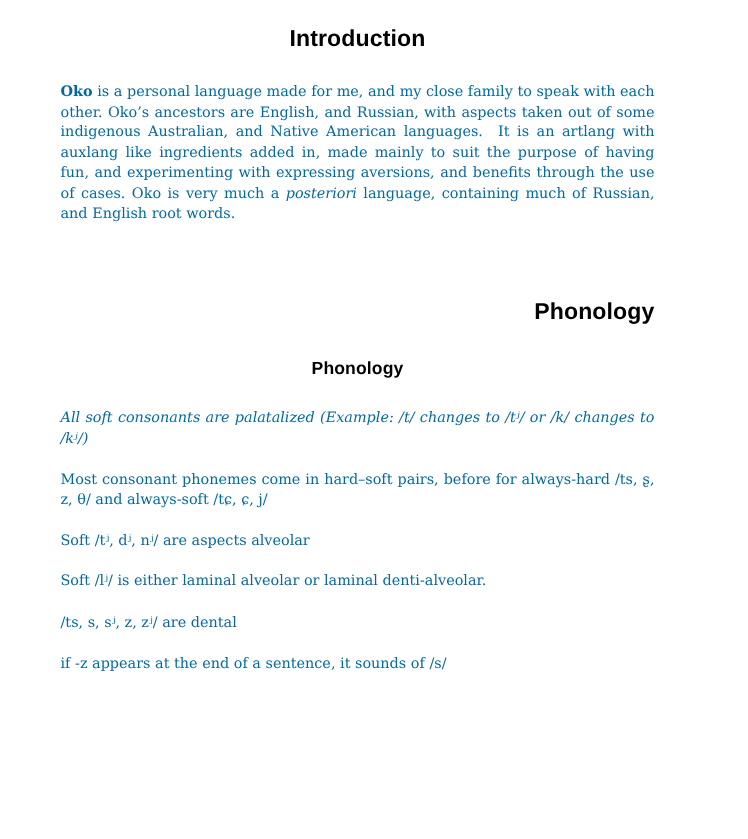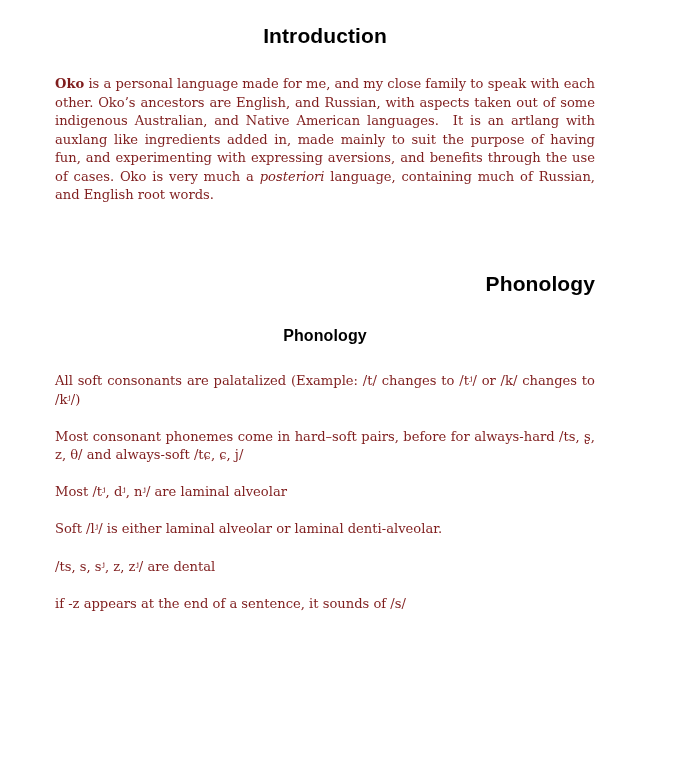--- a/index.html
+++ b/index.html
@@ -50,37 +50,38 @@
     font-size: 16px;
     padding-top: 31px;
     letter-spacing: 0.1px;
   }
 
   
   .body-block {
     font-family: "DejaVu Serif", "Liberation Serif", serif;
     font-size: 13.1px;
     line-height: 1.42;
-    color: #7f1d1d;
+    color: #0369a1;
     text-align: justify;
     text-justify: inter-word;
     margin: 0;
     -webkit-font-smoothing: antialiased;
   }
 
   .intro-para {
     padding-top: 27px;
   }
 
   .rule-line {
     padding-top: 18.5px;
   }
 
   .rule-line:first-of-type {
     padding-top: 0;
+    font-style: italic;
   }
 
   .rules {
     padding-top: 27px;
   }
 
   b, .bold {
     font-weight: bold;
   }
 
@@ -110,21 +111,21 @@
 
     <p class="body-block intro-para"><b>Oko</b><span> is a personal language made for me, and my close family to speak with each other. Oko’s ancestors are English, and Russian, with aspects taken out of some indigenous Australian, and Native American languages.&nbsp; It is an artlang with auxlang like ingredients added in, made mainly to suit the purpose of having fun, and experimenting with expressing aversions, and benefits through the use of cases. Oko is very much a </span><i>posteriori</i><span> language, containing much of Russian, and English root words.</span></p>
 
     <h1 class="h-title h2">Phonology</h1>
 
     <h2 class="h-title h3">Phonology</h2>
 
     <div class="rules">
       <p class="body-block rule-line">All soft consonants are palatalized (Example: /t/ changes to /tʲ/ or /k/ changes to /kʲ/)</p>
       <p class="body-block rule-line">Most consonant phonemes come in hard–soft pairs, before for always-hard /ts, ʂ, z, θ/ and always-soft /tɕ, ɕ, j/</p>
-      <p class="body-block rule-line">Most /tʲ, dʲ, nʲ/ are laminal alveolar</p>
+      <p class="body-block rule-line">Soft /tʲ, dʲ, nʲ/ are aspects alveolar</p>
       <p class="body-block rule-line">Soft /lʲ/ is either laminal alveolar or laminal denti-alveolar.</p>
       <p class="body-block rule-line">/ts, s, sʲ, z, zʲ/ are dental</p>
       <p class="body-block rule-line">if -z appears at the end of a sentence, it sounds of /s/</p>
     </div>
 
   </div>
 
   <div class="page-number">1</div>
 </div>
 

